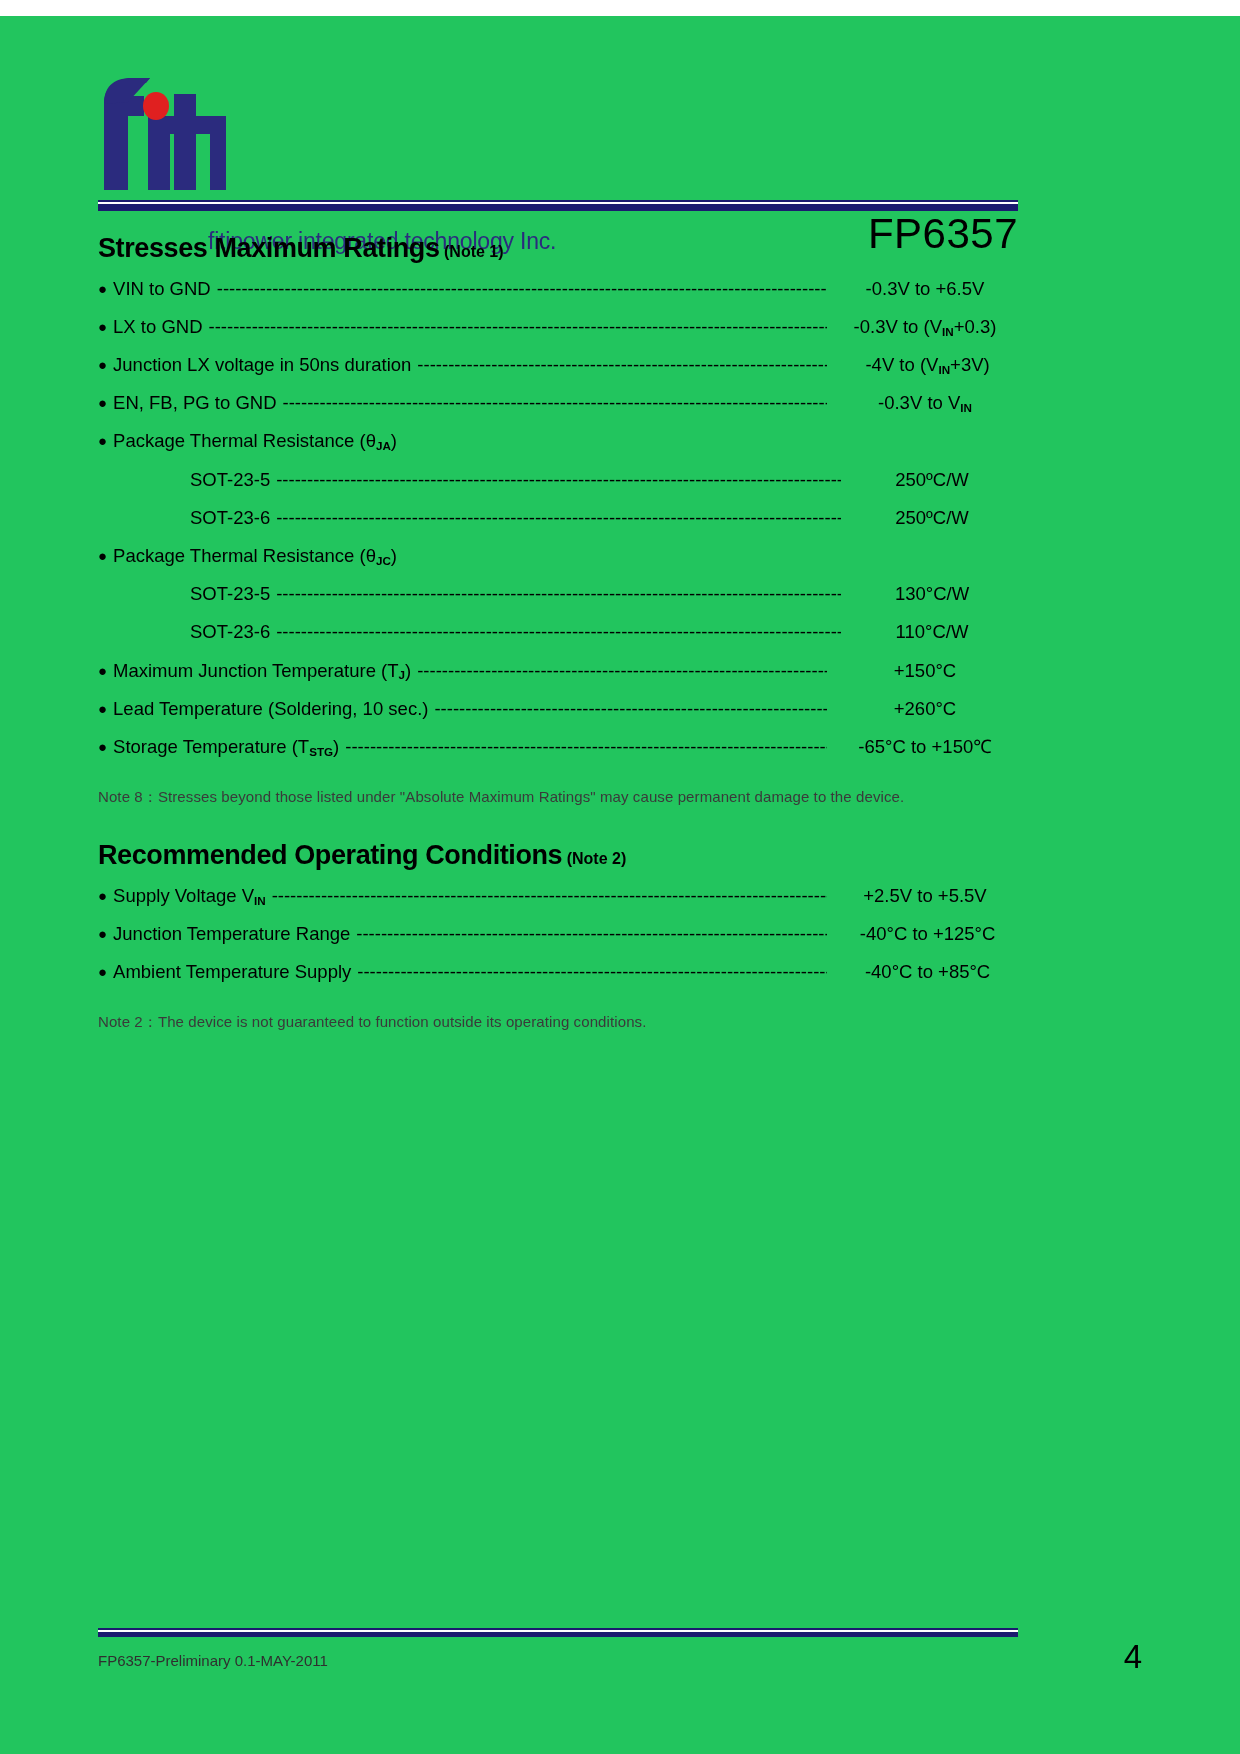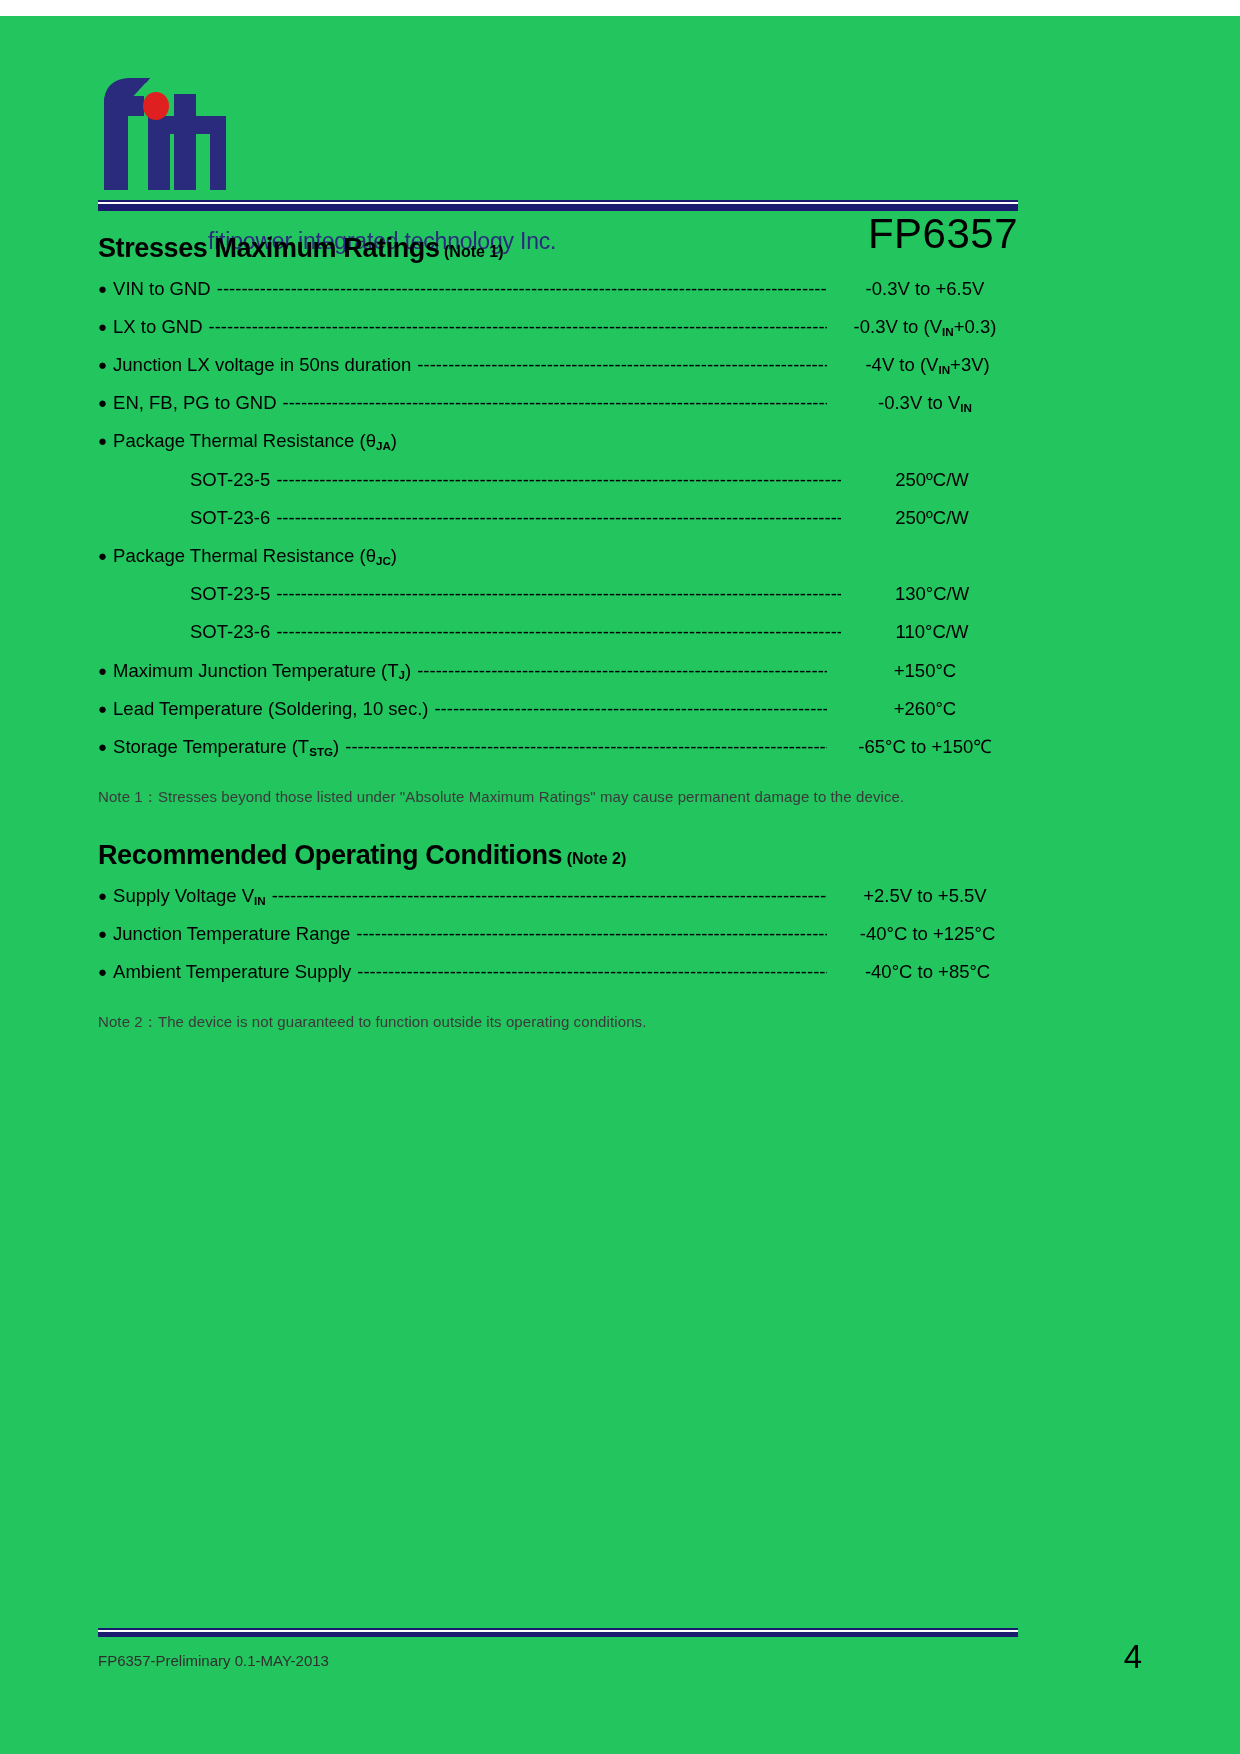--- a/index.html
+++ b/index.html
@@ -299,21 +299,21 @@
         <span class="leader"></span>
         <span class="spec-value value-col-wide">+260°C</span>
       </div>
       <div class="spec-row">
         <span class="bullet">●</span>
         <span class="spec-label">Storage Temperature (T<sub>STG</sub>)</span>
         <span class="leader"></span>
         <span class="spec-value value-col-wide">-65°C to +150℃</span>
       </div>
       <div class="note-gap"></div>
-      <div class="note">Note 1：Stresses beyond those listed under "Absolute Maximum Ratings" may cause permanent damage to the device.</div>
+      <div class="note">Note 8：Stresses beyond those listed under "Absolute Maximum Ratings" may cause permanent damage to the device.</div>
       <div class="section-gap"></div>
       <h2 class="section-title"><span>Recommended Operating Conditions</span><span class="note-ref"> (Note 2)</span></h2>
       <div class="spec-row">
         <span class="bullet">●</span>
         <span class="spec-label">Supply Voltage V<sub>IN</sub></span>
         <span class="leader"></span>
         <span class="spec-value value-col-wide">+2.5V to +5.5V</span>
       </div>
       <div class="spec-row">
         <span class="bullet">●</span>
@@ -329,16 +329,16 @@
       </div>
       <div class="note-gap"></div>
       <div class="note">Note 2：The device is not guaranteed to function outside its operating conditions.</div>
     </div>
 
   <div class="footer-rule">
     <div class="thin"></div>
     <div class="gap"></div>
     <div class="thick"></div>
   </div>
-  <div class="footer-left">FP6357-Preliminary 0.1-MAY-2013</div>
+  <div class="footer-left">FP6357-Preliminary 0.1-MAY-2011</div>
   <div class="footer-page">4</div>
 
 </div>
 
 </body></html>

